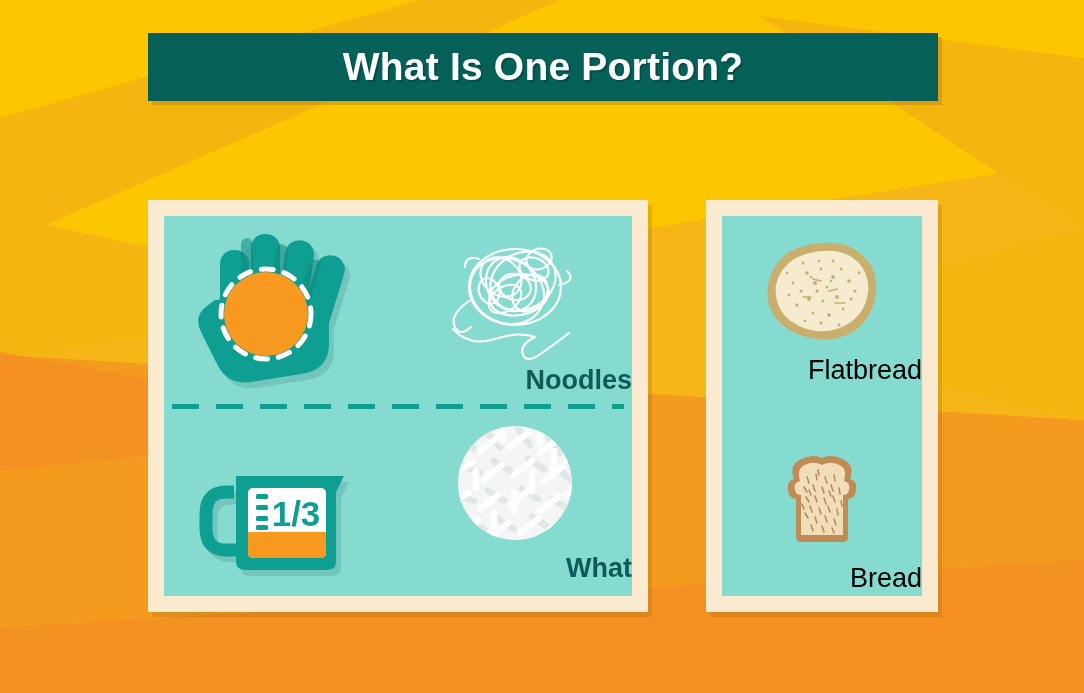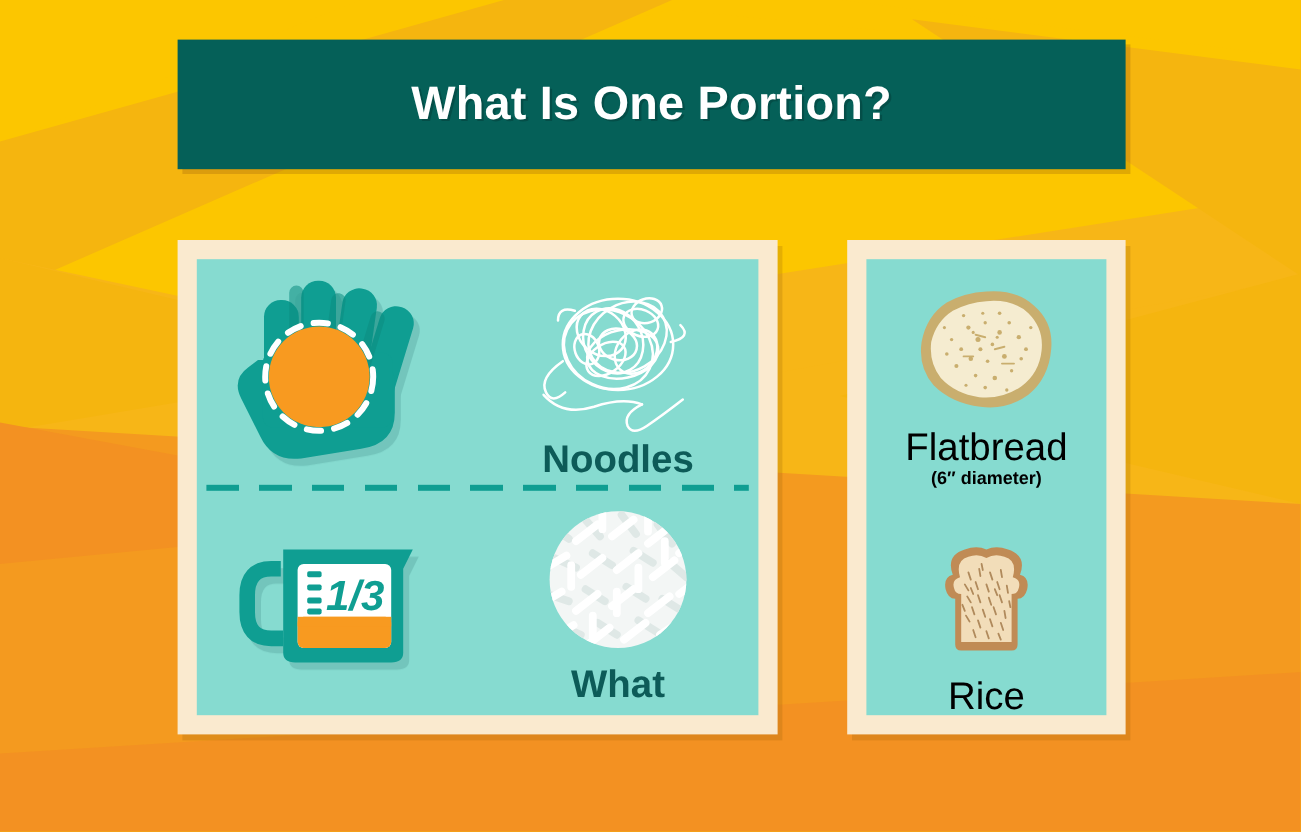--- a/index.html
+++ b/index.html
@@ -28,21 +28,21 @@
     height: 693px;
   }
   .facet svg { display: block; }
 
   
   #title-banner {
     position: absolute;
     left: 148px;
     top: 33px;
     width: 790px;
-    height: 108px;
+    height: 68px;
     background: #056058;
     box-shadow: 4px 4px 0 rgba(150,95,10,0.28);
     display: flex;
     align-items: center;
     justify-content: center;
   }
   #title-text {
     color: #ffffff;
     font-size: 39px;
     font-weight: bold;
@@ -109,28 +109,28 @@
     align-items: center;
     justify-content: center;
   }
   .label {
     position: absolute;
     left: 0; right: 0;
     text-align: center;
     color: #0d5b58;
     font-weight: bold;
   }
-  .label-main { font-size: 32px; line-height: 1.05; }
+  .label-main { font-size: 27px; line-height: 1.05; text-align: right; }
   .label-sub  { font-size: 15px; line-height: 1.2; font-weight: bold; }
 
   
   .q-tl .cell-art { top: 6px;  height: 180px; }
   .q-tr .cell-art { top: 8px;  height: 150px; }
   .q-tr .label    { top: 150px; }
-  .q-bl .cell-art { top: 19px; height: 150px; font-style: italic; }
+  .q-bl .cell-art { top: 37px; height: 150px; }
   .q-br .cell-art { top: 6px;  height: 150px; }
   .q-br .label    { top: 148px; }
 
   
   .bread-block {
     position: absolute;
     left: 0; right: 0;
   }
   #block-flatbread { top: 14px; }
   #block-bread     { top: 222px; }
@@ -357,21 +357,20 @@
             <g stroke="#c9ae6e" stroke-width="1.6" stroke-linecap="round">
               <line x1="50" y1="40" x2="58" y2="42"></line>
               <line x1="66" y1="52" x2="74" y2="50"></line>
               <line x1="40" y1="58" x2="48" y2="58"></line>
               <line x1="72" y1="64" x2="82" y2="64"></line>
             </g>
           </svg>
         </div>
         <div class="bread-label">
           <div class="label-main">Flatbread</div>
-          <div class="label-sub">(6″ diameter)</div>
         </div>
       </div>
 
       <div class="bread-block" id="block-bread">
         <div class="bread-art">
           <svg width="80" height="92" viewBox="0 0 80 92">
             <path d="M12 26 Q6 10 22 5 Q32 1 40 5 Q48 1 58 5 Q74 10 68 26 Q76 28 74 38 Q72 46 66 46 V84 Q66 89 61 89 H19 Q14 89 14 84 V46 Q8 46 6 38 Q4 28 12 26 Z" fill="#c08b55"></path>
             <path d="M18 28 Q14 14 25 11 Q33 8 40 12 Q47 8 55 11 Q66 14 62 28 Q69 30 67 37 Q66 42 61 42 V82 H19 V42 Q14 42 13 37 Q11 30 18 28 Z" fill="#f2ddb9"></path>
             <g stroke="#b08a5c" stroke-width="1.5" stroke-linecap="round">
               <line x1="25" y1="24" x2="27" y2="30"></line>
@@ -400,20 +399,20 @@
               <line x1="50" y1="75" x2="52" y2="80"></line>
                 <line x1="20" y1="51" x2="22" y2="56"></line>
               <line x1="59" y1="48" x2="60" y2="53"></line>
                 <line x1="36" y1="17" x2="37" y2="22"></line>
               <line x1="47" y1="38" x2="49" y2="43"></line>
                 <line x1="27" y1="37" x2="29" y2="42"></line>
             </g>
           </svg>
         </div>
         <div class="bread-label">
-          <div class="label-main">Rice</div>
+          <div class="label-main">Bread</div>
         </div>
       </div>
 
     </div>
   </div>
 
 </div>
 
 </body></html>

